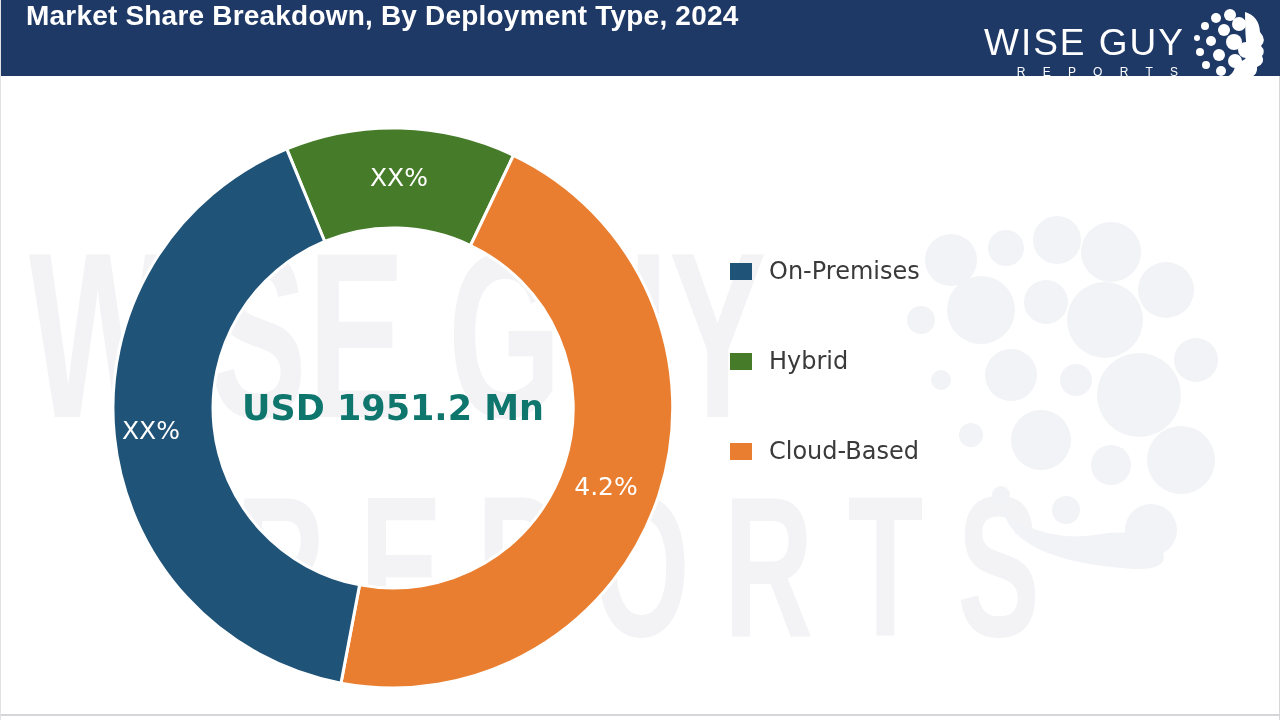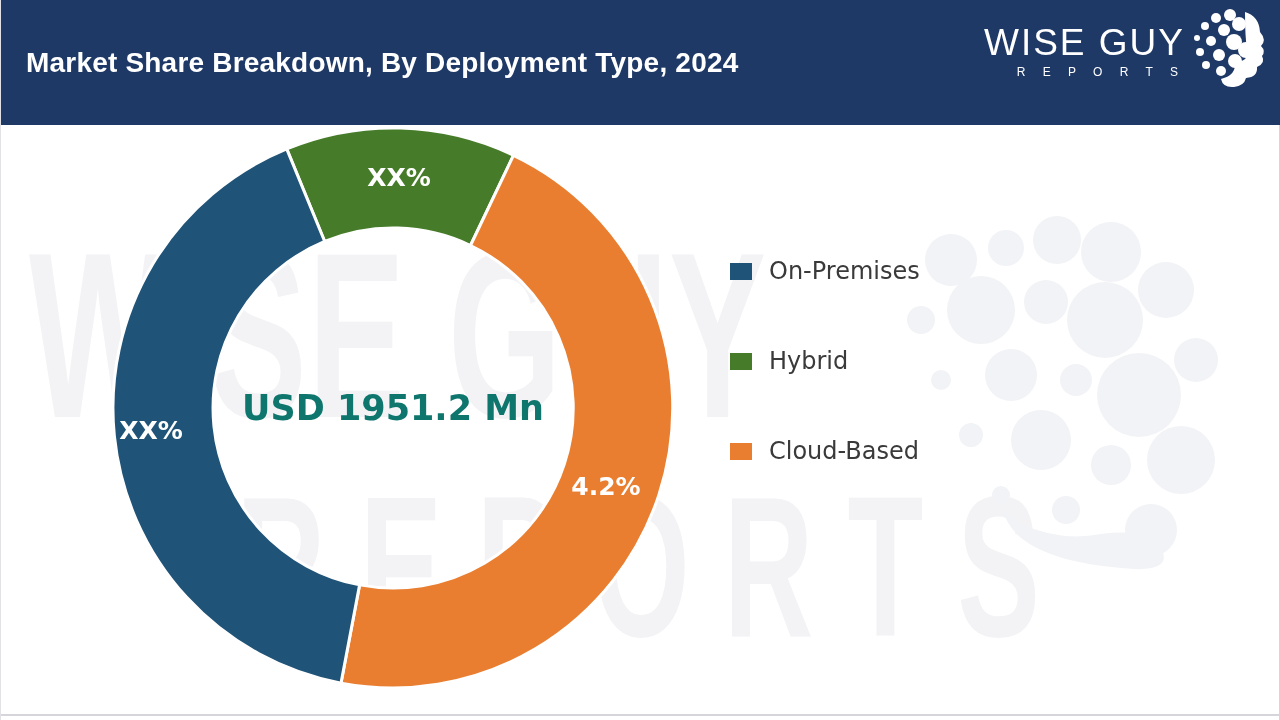--- a/index.html
+++ b/index.html
@@ -2,40 +2,40 @@
 <html><head>
 <meta charset="utf-8">
 <style>
   * { margin:0; padding:0; box-sizing:border-box; }
   html,body { width:1280px; height:720px; }
   body { font-family:"Liberation Sans", sans-serif; background:#ffffff; overflow:hidden; }
   .page { position:relative; width:1280px; height:720px; background:#fff;
           border-left:1px solid #e2e2e6; border-right:1px solid #d5d5da; }
 
   
-  .header { position:absolute; left:0; top:0; width:1280px; height:125px;
-            background:#1F3967; z-index:5; display:flex; align-items:center; }
+  .header { position:absolute; left:0; top:0; width:1280px; height:76px;
+            background:#1F3967; z-index:5; display:flex; }
   .header-title { color:#ffffff; font-weight:bold; font-size:28px; padding-left:25px;
                   letter-spacing:0.2px; }
   .logo { position:absolute; right:14px; top:8px; display:flex; align-items:center; }
   .logo-text { display:flex; flex-direction:column; align-items:flex-end; margin-right:4px; }
   .logo-name { color:#fff; font-size:37px; font-weight:400; letter-spacing:2px; line-height:1.1; }
   .logo-sub  { color:#fff; font-size:12px; font-weight:400; letter-spacing:7px; margin-top:1px; }
 
   
   .wm { position:absolute; z-index:0; color:#f3f3f6; font-weight:bold; white-space:nowrap;
         user-select:none; }
   .wm1 { left:28px; top:200px; font-size:235px; transform:scaleX(0.62); transform-origin:left top; letter-spacing:2px; }
   .wm2 { left:235px; top:452px; font-size:200px; transform:scaleX(0.62); transform-origin:left top; letter-spacing:55px; }
   .wm-face { position:absolute; left:860px; top:210px; z-index:0; }
 
   
   .donut-wrap { position:absolute; left:109px; top:125px; width:566px; height:566px; z-index:1; }
   .slice-label { position:absolute; z-index:2; color:#fff; font-family:"DejaVu Sans", sans-serif;
-                 font-weight:bold; font-size:25px; transform:translate(-50%,-50%);text-align:right; }
+                 font-weight:normal; font-size:25px; transform:translate(-50%,-50%);text-align:right; }
   .center-label { position:absolute; left:392px; top:408px; z-index:2; color:#0f766e;
                   font-family:"DejaVu Sans", sans-serif; font-weight:bold; font-size:35px;
                   transform:translate(-50%,-50%); white-space:nowrap; }
 
   
   .legend { position:absolute; left:729px; top:253px; z-index:2; }
   .legend-item { display:flex; align-items:center; height:36px; margin-bottom:54px; cursor:default;gap:8px; }
   .legend-swatch { width:22px; height:17px; margin-right:9px; flex:0 0 auto; }
   .legend-label { color:#3A3A3A; font-family:"DejaVu Sans", sans-serif; font-size:24px; }
 

